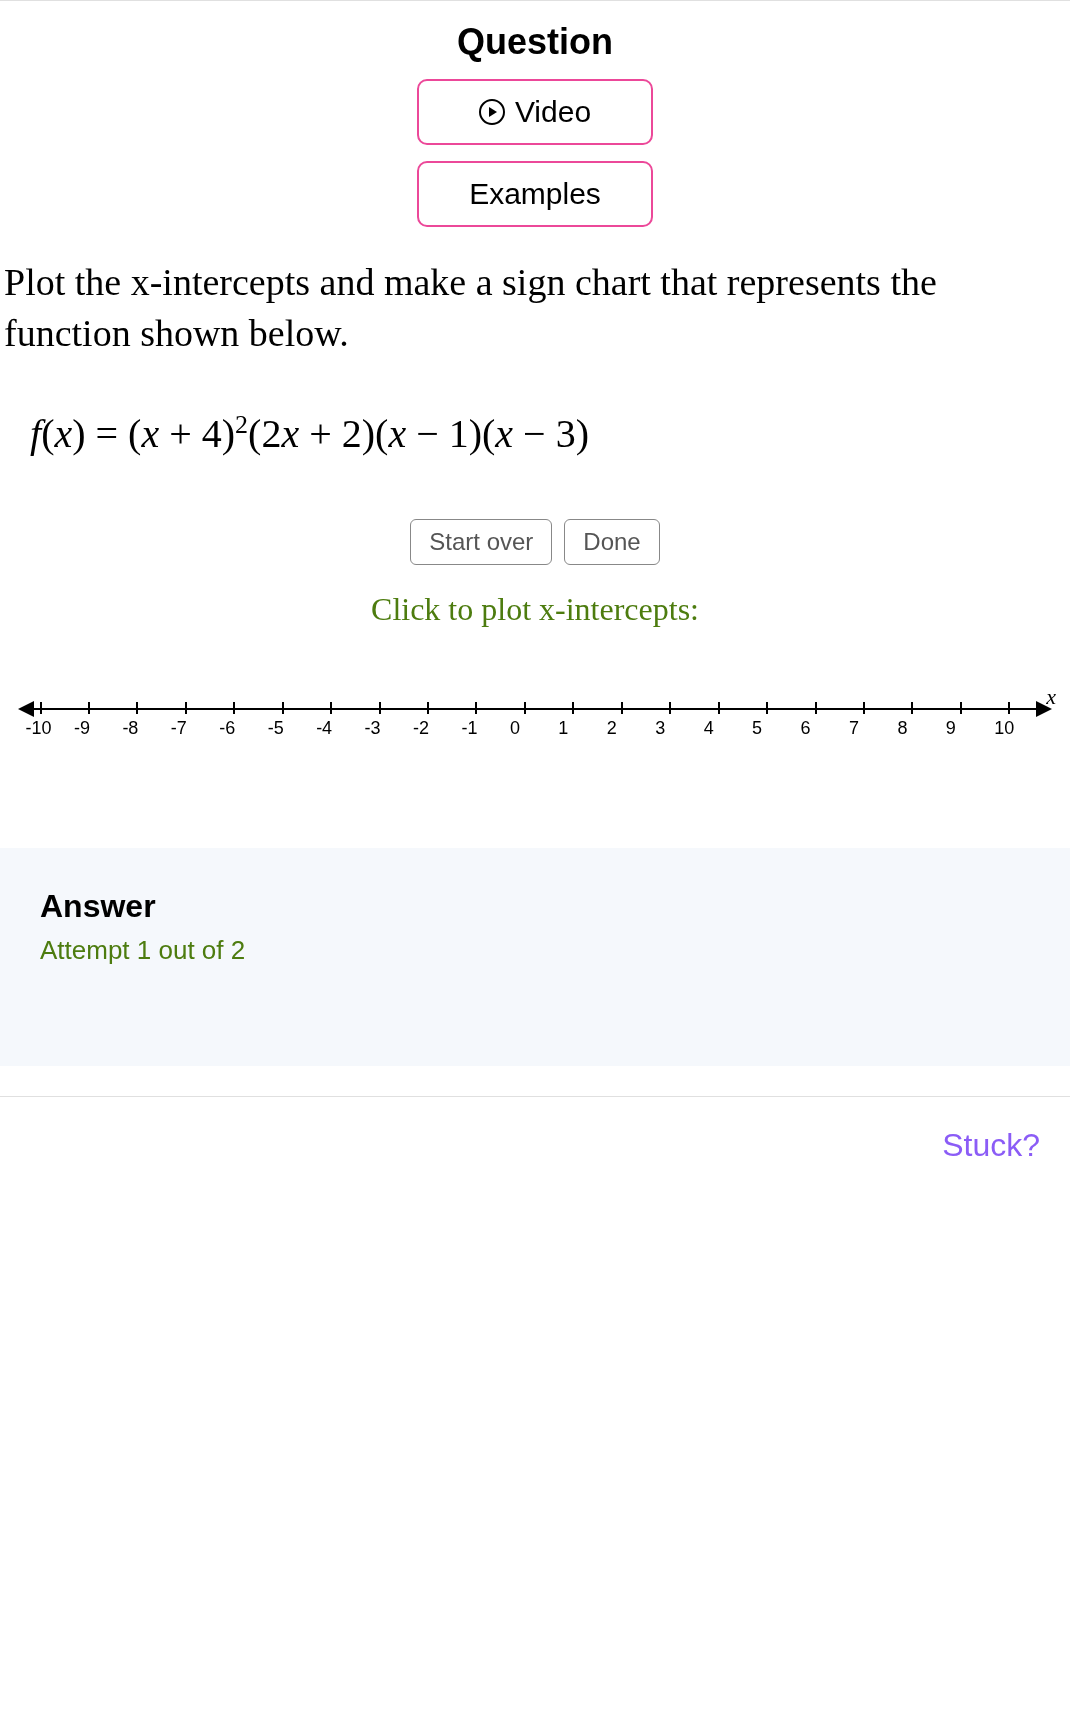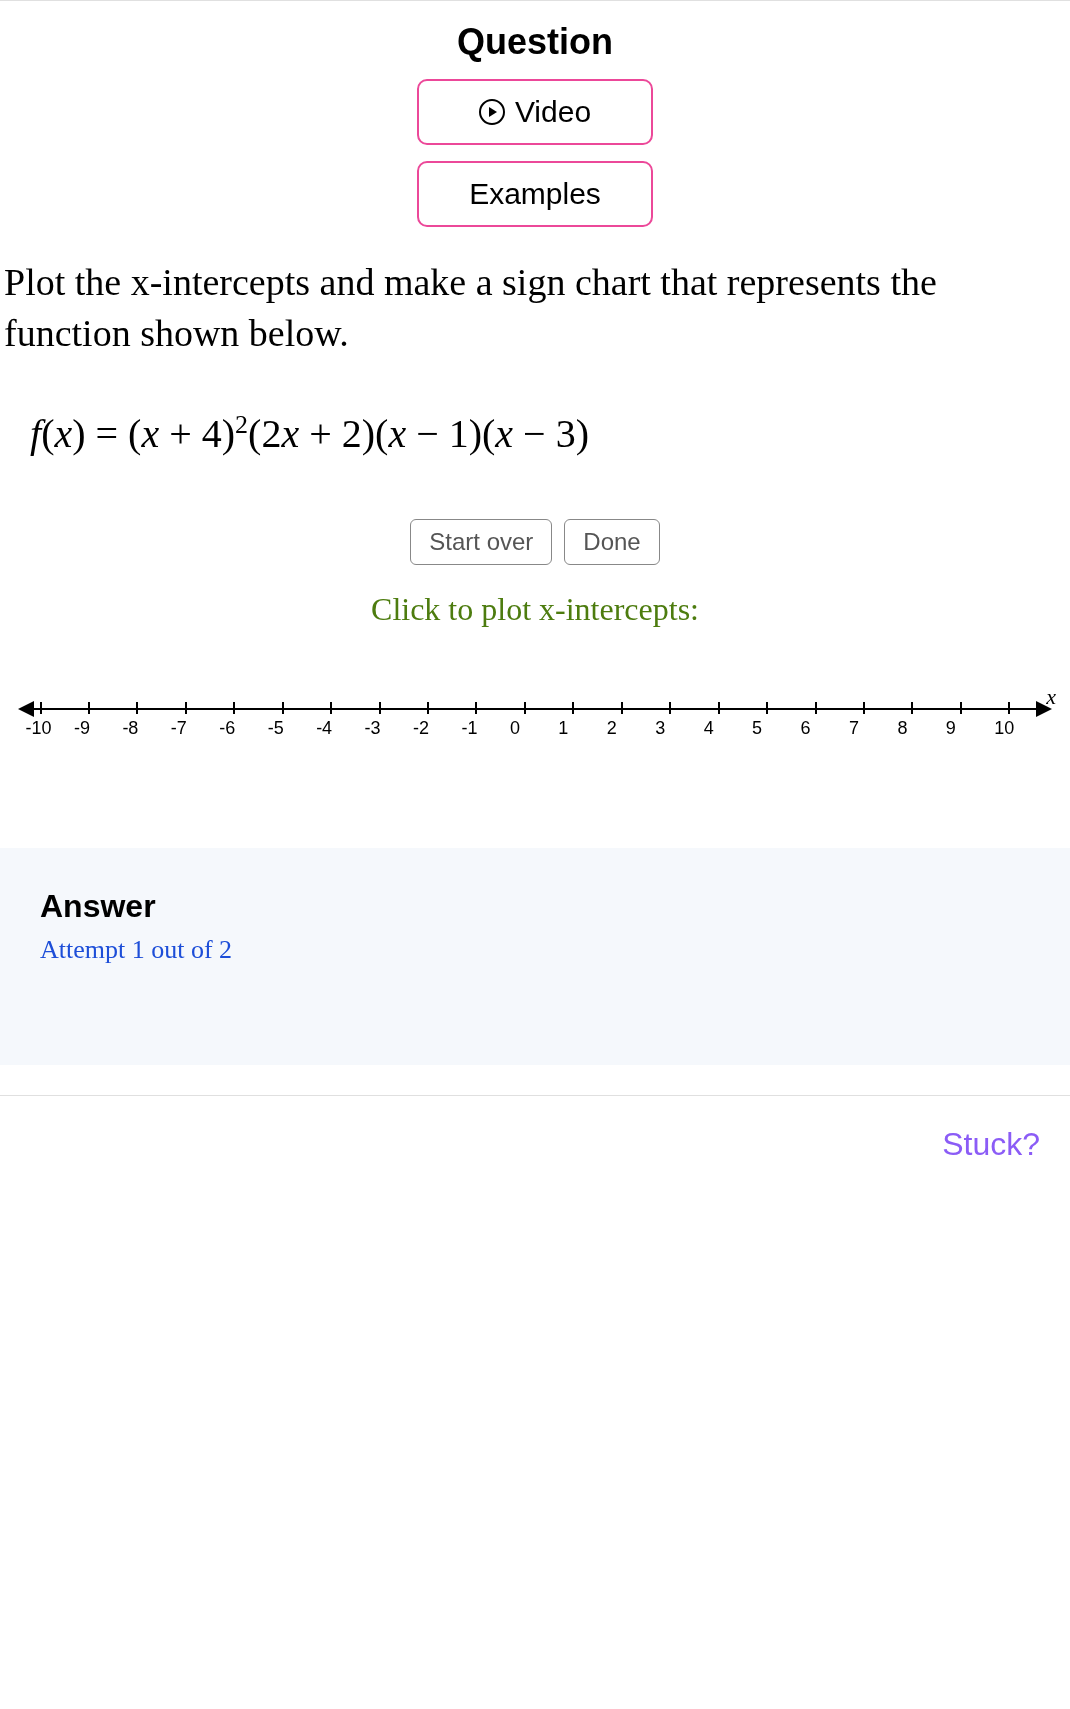--- a/index.html
+++ b/index.html
@@ -24,21 +24,21 @@
 .nl-line { position: absolute; top: 10px; left: 0; right: 0; height: 2px; background: #000; }
 .nl-arrow-left { position: absolute; left: -2px; top: 3px; width: 0; height: 0; border-right: 16px solid #000; border-top: 8px solid transparent; border-bottom: 8px solid transparent; }
 .nl-arrow-right { position: absolute; right: -2px; top: 3px; width: 0; height: 0; border-left: 16px solid #000; border-top: 8px solid transparent; border-bottom: 8px solid transparent; }
 .nl-ticks { position: absolute; top: 4px; left: 20px; right: 40px; display: flex; justify-content: space-between; }
 .nl-tick { display: flex; flex-direction: column; align-items: center; width: 1px; }
 .nl-tick-mark { width: 2px; height: 12px; background: #000; }
 .nl-tick-label { font-size: 18px; margin-top: 4px; font-family: Arial, sans-serif; width: 30px; text-align: left; }
 .nl-xlabel { position: absolute; right: -6px; top: -14px; font-style: italic; font-size: 22px; font-family: 'Times New Roman', serif; }
 .answer-box { background: #f5f8fc; padding: 40px 40px 50px 40px; margin-top: 30px; }
 .answer-title { font-size: 32px; font-weight: bold; font-family: 'Segoe UI', Arial, sans-serif; margin-bottom: 10px; }
-.attempt { font-size: 26px; color: #1d4ed8; font-family: Liberation Serif, serif; margin-bottom: 50px; }
+.attempt { font-size: 26px; color: #4d7c0f; font-family: Liberation Sans, sans-serif; margin-bottom: 50px; }
 .answer-msg { font-size: 36px; line-height: 1.4; font-family: Georgia, serif; }
 .bottom-divider { border-top: 1px solid #e0e0e0; margin-top: 30px; }
 .stuck-row { text-align: right; padding: 30px 30px 50px 0; }
 .stuck-link { color: #8b5cf6; font-size: 32px; font-family: 'Segoe UI', Arial, sans-serif; cursor: pointer; }
 </style>
 </head>
 <body>
 
 <div class="top-divider"></div>
 

